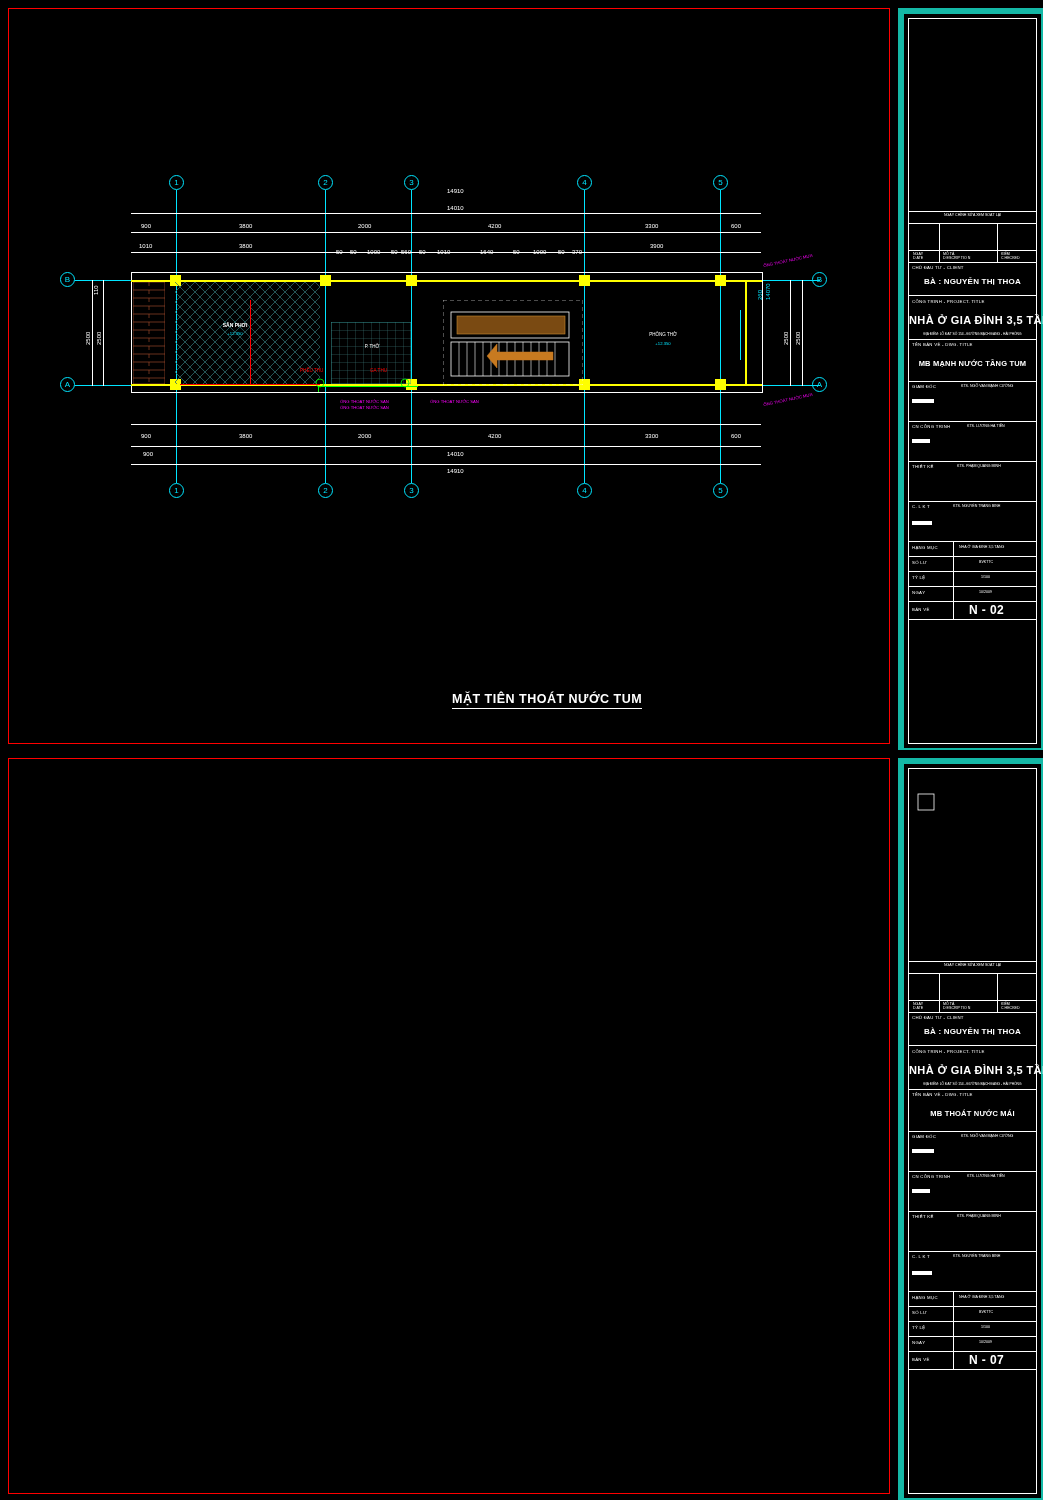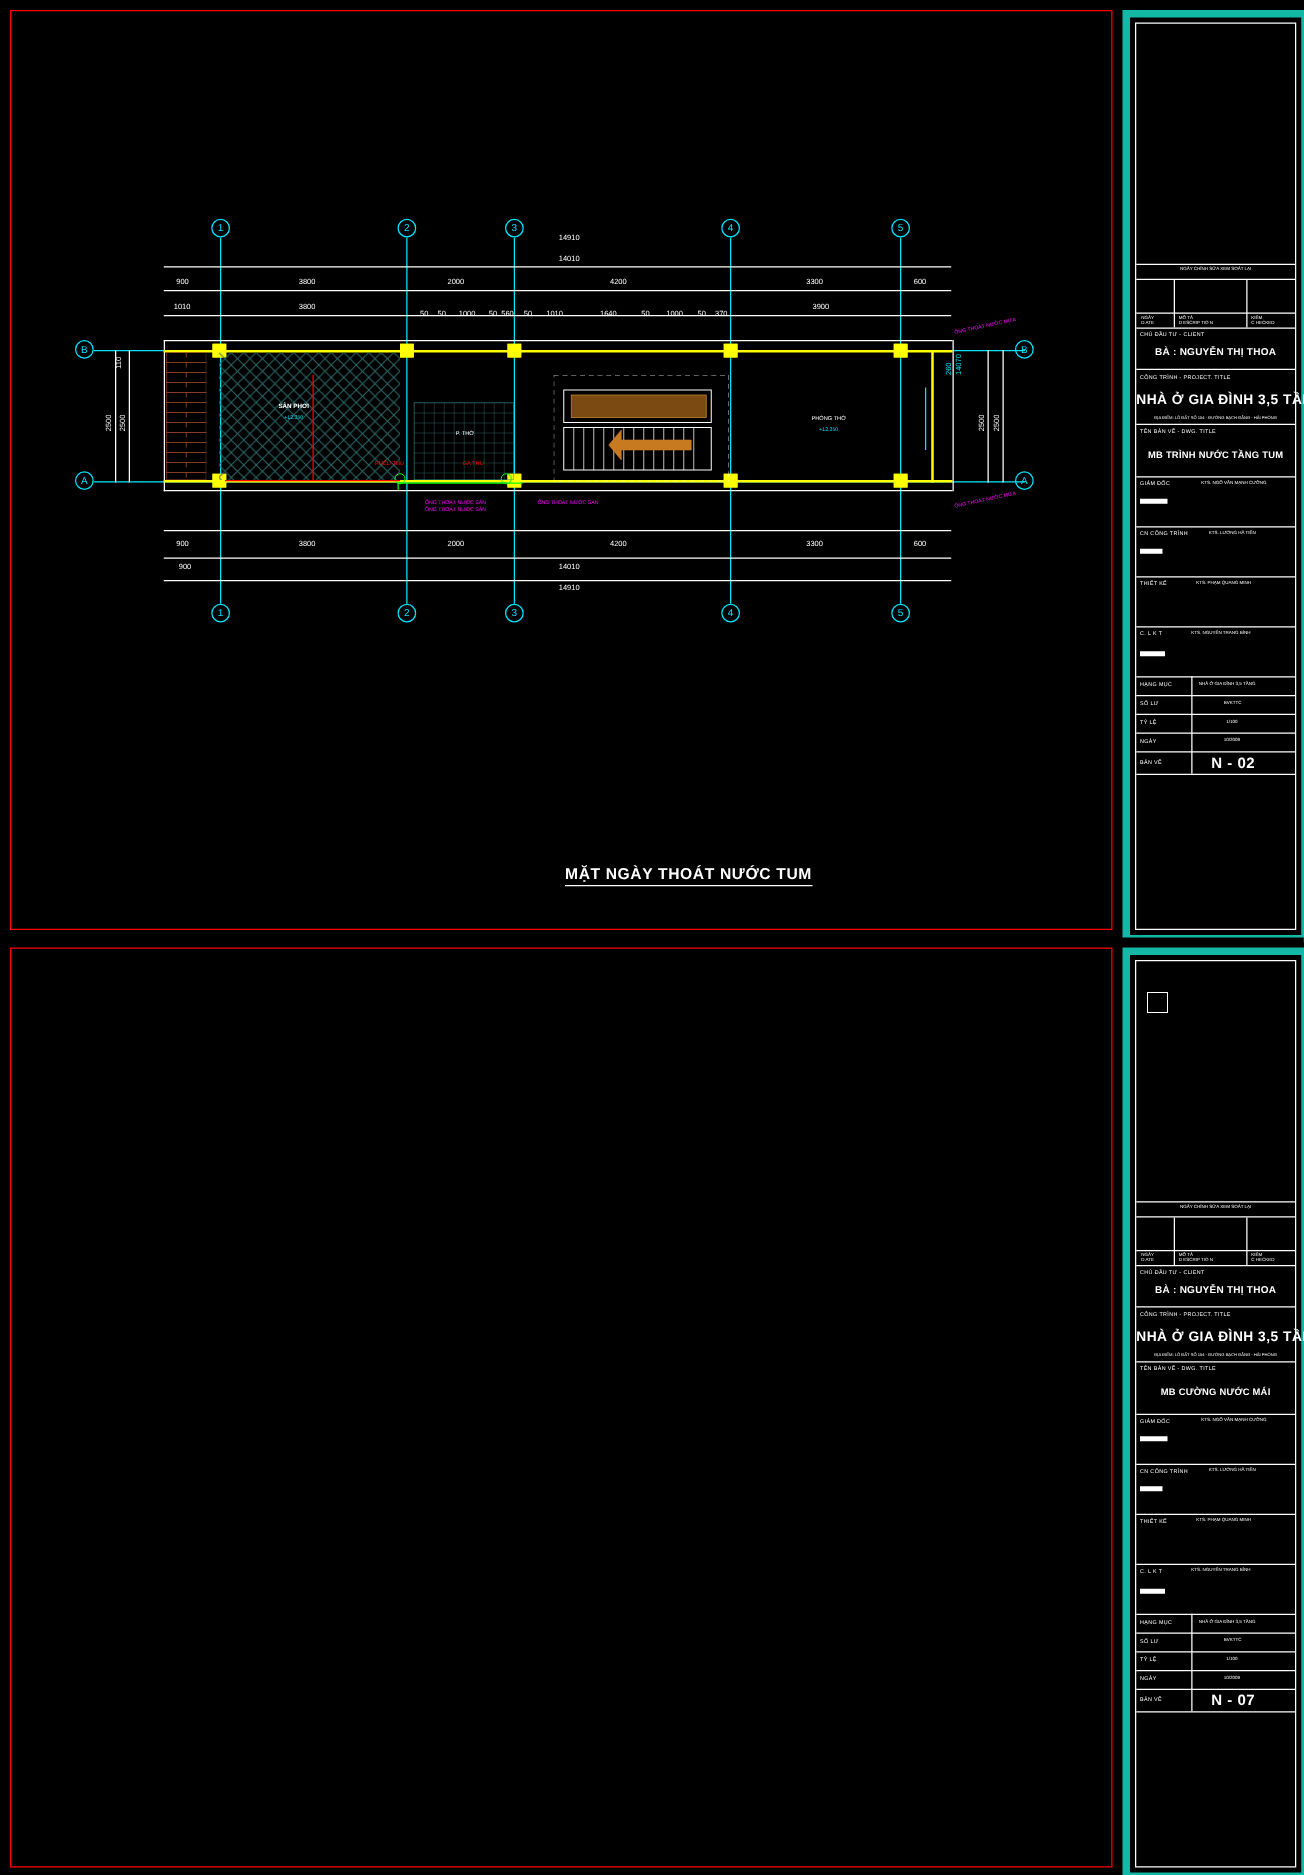--- a/index.html
+++ b/index.html
@@ -216,21 +216,21 @@
     <circle cx="7" cy="7" r="4" fill="none" stroke="#00ff00" stroke-width="0.8"></circle>
   </svg>
   <svg style="position:absolute;left:398px;top:376px;" width="14" height="14">
     <circle cx="7" cy="7" r="4" fill="none" stroke="#00ff00" stroke-width="0.8"></circle>
   </svg>
   <div class="rline" style="left:180px;top:384px;width:140px;height:1px;"></div>
   <div class="rline" style="left:250px;top:300px;width:1px;height:84px;"></div>
 
   <div class="cyline" style="left:740px;top:310px;width:1px;height:50px;"></div>
 
-  <div class="plan-title" style="left:452px;top:692px;">MẶT NGÀY THOÁT NƯỚC TUM</div>
+  <div class="plan-title" style="left:452px;top:692px;">MẶT TIÊN THOÁT NƯỚC TUM</div>
 
   <div class="title-block">
     <div class="tb-inner">
       <div style="position:absolute;left:0;top:192px;right:0;border-top:1px solid #fff;"></div>
       <div class="tb-tiny ctr" style="position:absolute;left:0;right:0;top:194px;">NGÀY CHỈNH SỬA XEM SOÁT LẠI</div>
       <div style="position:absolute;left:0;top:204px;right:0;height:38px;border-top:1px solid #fff;border-bottom:1px solid #fff;">
         <div style="position:absolute;left:30px;top:0;bottom:0;width:1px;background:#fff;"></div>
         <div style="position:absolute;left:88px;top:0;bottom:0;width:1px;background:#fff;"></div>
         <div style="position:absolute;left:0;right:0;top:26px;height:1px;background:#fff;"></div>
         <div class="tb-tiny" style="position:absolute;left:4px;top:28px;white-space:pre;">NGÀY
@@ -241,21 +241,21 @@
 C HECKED</div>
       </div>
       <div class="tb-lbl" style="position:absolute;left:3px;top:246px;">CHỦ ĐẦU TƯ - CLIENT</div>
       <div class="tb-mid ctr" style="position:absolute;left:0;right:0;top:258px;">BÀ : NGUYỄN THỊ THOA</div>
       <div style="position:absolute;left:0;top:276px;right:0;height:1px;background:#fff;"></div>
       <div class="tb-lbl" style="position:absolute;left:3px;top:280px;">CÔNG TRÌNH - PROJECT. TITLE</div>
       <div class="tb-big ctr" style="position:absolute;left:0;right:0;top:295px;">NHÀ Ở GIA ĐÌNH 3,5 TẦNG</div>
       <div class="tb-tiny ctr" style="position:absolute;left:0;right:0;top:313px;font-size:3.3px;">ĐỊA ĐIỂM: LÔ ĐẤT SỐ 154 - ĐƯỜNG BẠCH ĐẰNG - HẢI PHÒNG</div>
       <div style="position:absolute;left:0;top:320px;right:0;height:1px;background:#fff;"></div>
       <div class="tb-lbl" style="position:absolute;left:3px;top:323px;">TÊN BẢN VẼ - DWG. TITLE</div>
-      <div class="tb-mid ctr" style="position:absolute;left:0;right:0;top:340px;font-size:7.5px;">MB TRÌNH NƯỚC TẦNG TUM</div>
+      <div class="tb-mid ctr" style="position:absolute;left:0;right:0;top:340px;font-size:7.5px;">MB MẠNH NƯỚC TẦNG TUM</div>
       <div style="position:absolute;left:0;top:362px;right:0;height:1px;background:#fff;"></div>
 
       <div style="position:absolute;left:0;top:362px;right:0;height:40px;">
         <div class="tb-lbl" style="position:absolute;left:3px;top:3px;">GIÁM ĐỐC</div>
         <div class="tb-tiny" style="position:absolute;left:52px;top:3px;">KTS. NGÔ VĂN MẠNH CƯỜNG</div>
         <div style="position:absolute;left:3px;top:18px;width:22px;height:4px;background:#fff;"></div>
       </div>
       <div style="position:absolute;left:0;top:402px;right:0;height:1px;background:#fff;"></div>
       <div style="position:absolute;left:0;top:402px;right:0;height:40px;">
         <div class="tb-lbl" style="position:absolute;left:3px;top:3px;">CN CÔNG TRÌNH</div>
@@ -319,21 +319,21 @@
 C HECKED</div>
       </div>
       <div class="tb-lbl" style="position:absolute;left:3px;top:246px;">CHỦ ĐẦU TƯ - CLIENT</div>
       <div class="tb-mid ctr" style="position:absolute;left:0;right:0;top:258px;">BÀ : NGUYỄN THỊ THOA</div>
       <div style="position:absolute;left:0;top:276px;right:0;height:1px;background:#fff;"></div>
       <div class="tb-lbl" style="position:absolute;left:3px;top:280px;">CÔNG TRÌNH - PROJECT. TITLE</div>
       <div class="tb-big ctr" style="position:absolute;left:0;right:0;top:295px;">NHÀ Ở GIA ĐÌNH 3,5 TẦNG</div>
       <div class="tb-tiny ctr" style="position:absolute;left:0;right:0;top:313px;font-size:3.3px;">ĐỊA ĐIỂM: LÔ ĐẤT SỐ 154 - ĐƯỜNG BẠCH ĐẰNG - HẢI PHÒNG</div>
       <div style="position:absolute;left:0;top:320px;right:0;height:1px;background:#fff;"></div>
       <div class="tb-lbl" style="position:absolute;left:3px;top:323px;">TÊN BẢN VẼ - DWG. TITLE</div>
-      <div class="tb-mid ctr" style="position:absolute;left:0;right:0;top:340px;font-size:7.5px;">MB CƯỜNG NƯỚC MÁI</div>
+      <div class="tb-mid ctr" style="position:absolute;left:0;right:0;top:340px;font-size:7.5px;">MB THOÁT NƯỚC MÁI</div>
       <div style="position:absolute;left:0;top:362px;right:0;height:1px;background:#fff;"></div>
 
       <div style="position:absolute;left:0;top:362px;right:0;height:40px;">
         <div class="tb-lbl" style="position:absolute;left:3px;top:3px;">GIÁM ĐỐC</div>
         <div class="tb-tiny" style="position:absolute;left:52px;top:3px;">KTS. NGÔ VĂN MẠNH CƯỜNG</div>
         <div style="position:absolute;left:3px;top:18px;width:22px;height:4px;background:#fff;"></div>
       </div>
       <div style="position:absolute;left:0;top:402px;right:0;height:1px;background:#fff;"></div>
       <div style="position:absolute;left:0;top:402px;right:0;height:40px;">
         <div class="tb-lbl" style="position:absolute;left:3px;top:3px;">CN CÔNG TRÌNH</div>

